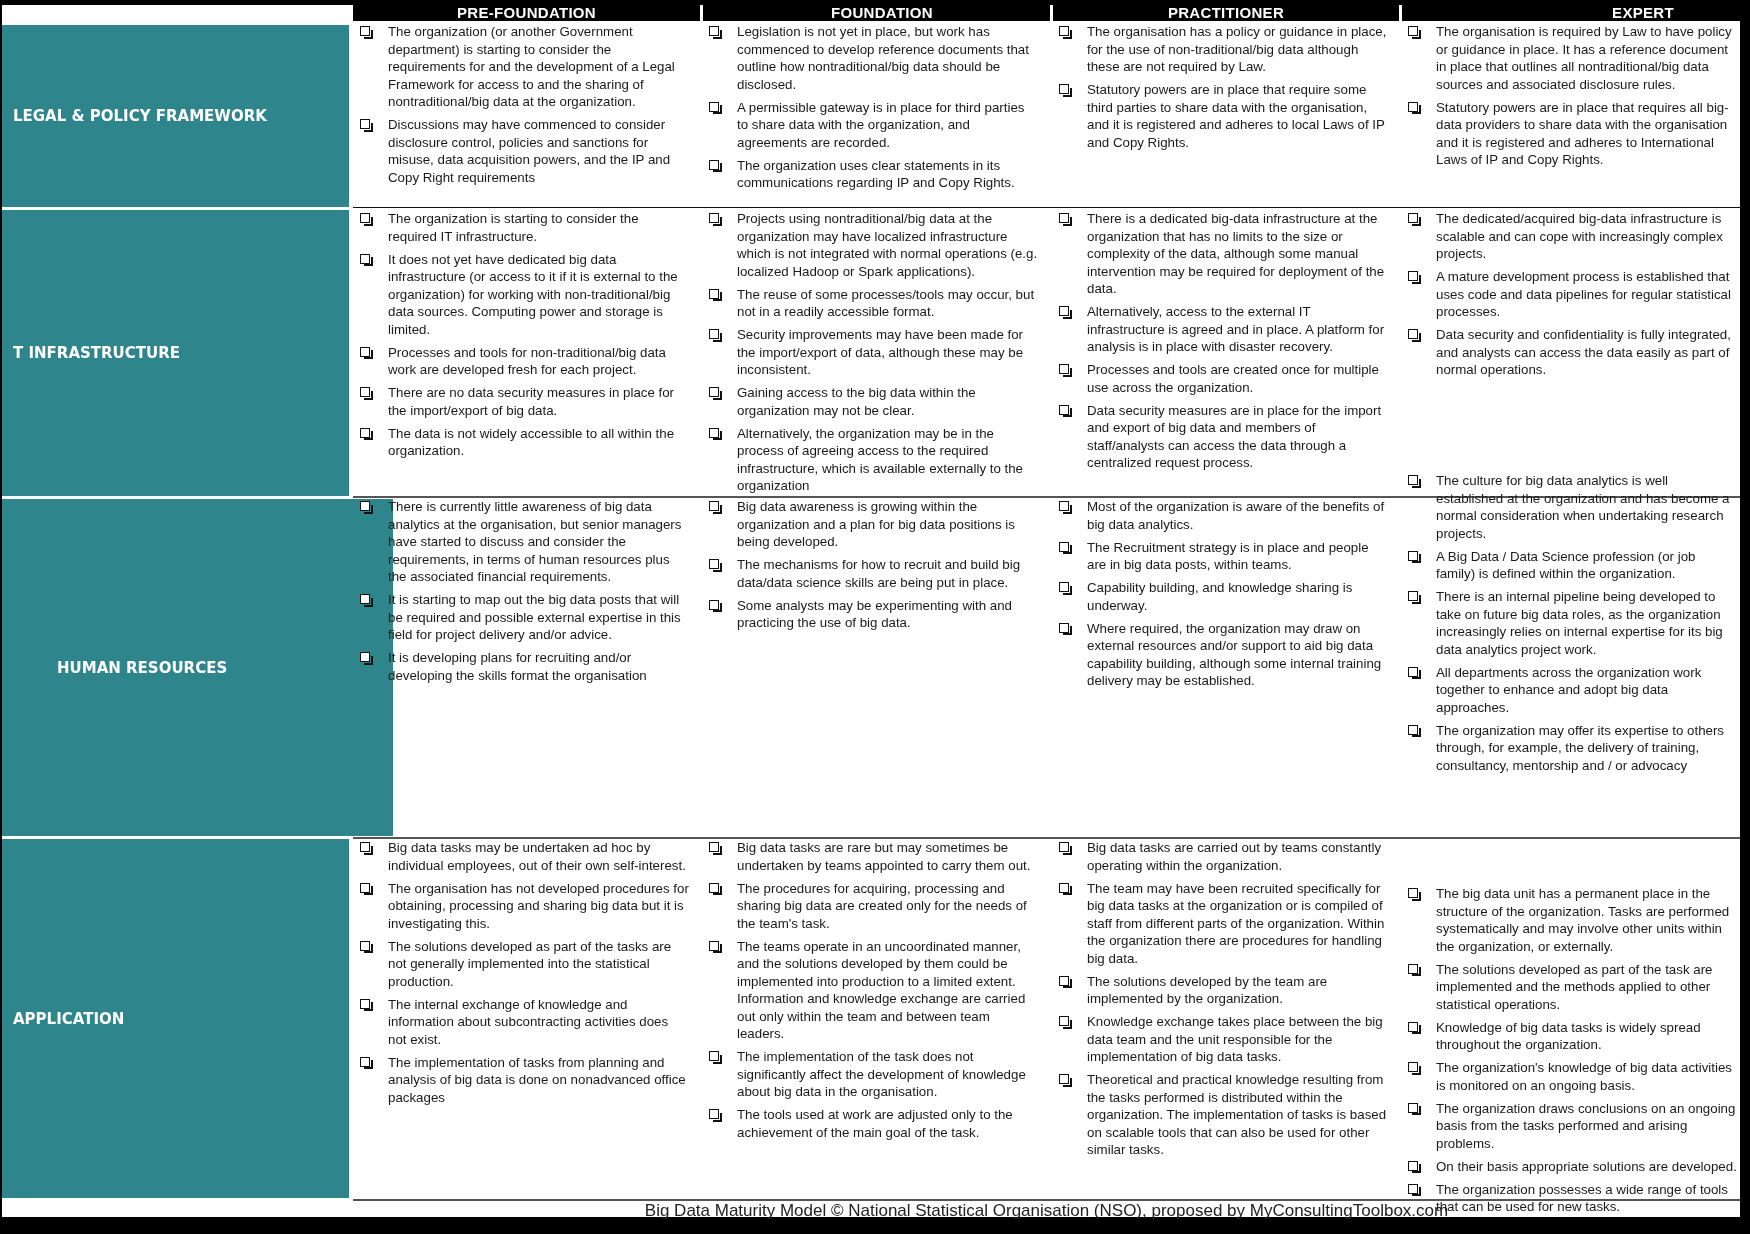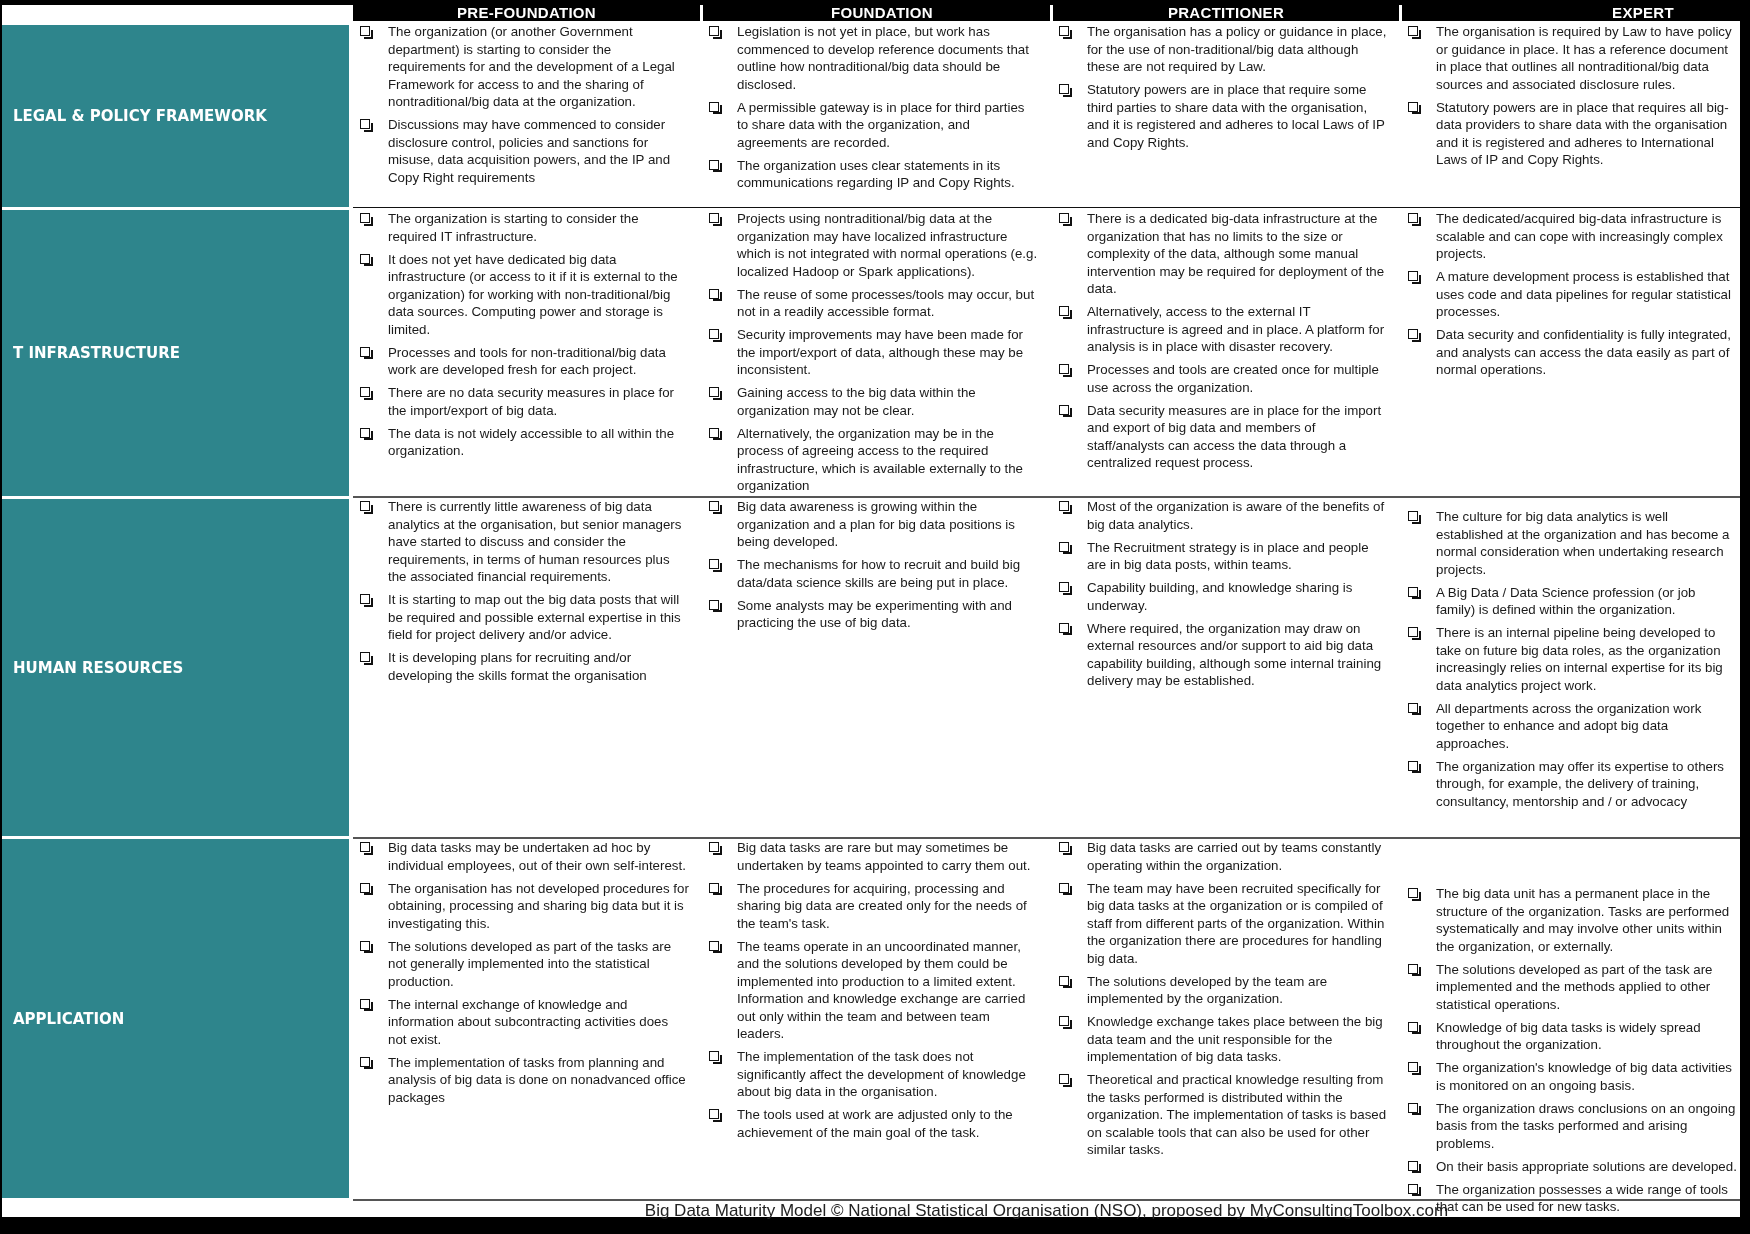--- a/index.html
+++ b/index.html
@@ -65,21 +65,21 @@
   <div class="col-head" style="left:1051px;width:346px;">PRACTITIONER</div>
   <div class="head-tick" style="left:1397px;"></div>
   <div class="col-head" style="left:1472px;width:338px;">EXPERT</div>
 
   <div class="row-label" style="top:20px;height:182px;">
     <span>LEGAL &amp; POLICY FRAMEWORK</span>
   </div>
   <div class="row-label" style="top:205px;height:286px;">
     <span>T INFRASTRUCTURE</span>
   </div>
-  <div class="row-label" style="top:494px;height:337px;">
+  <div class="row-label" style="top:494px;height:337px;padding-left:44px;">
     <span>HUMAN RESOURCES</span>
   </div>
   <div class="row-label" style="top:834px;height:359px;">
     <span>APPLICATION</span>
   </div>
 
   <div class="row-rule black" style="top:202px;"></div>
   <div class="row-rule" style="top:491px;"></div>
   <div class="row-rule" style="top:832px;"></div>
   <div class="row-rule" style="top:1194px;"></div>
@@ -138,21 +138,21 @@
     <div class="item"><span class="box"></span><span>The mechanisms for how to recruit and build big data/data science skills are being put in place.</span></div>
     <div class="item"><span class="box"></span></div>
     <div class="item"><span class="box"></span><span>Some analysts may be experimenting with and practicing the use of big data.</span></div>
   </div>
   <div class="cell" style="left:1057px;top:493px;width:330px;">
     <div class="item"><span class="box"></span><span>Most of the organization is aware of the benefits of big data analytics.</span></div>
     <div class="item"><span class="box"></span><span>The Recruitment strategy is in place and people are in big data posts, within teams.</span></div>
     <div class="item"><span class="box"></span><span>Capability building, and knowledge sharing is underway.</span></div>
     <div class="item"><span class="box"></span><span>Where required, the organization may draw on external resources and/or support to aid big data capability building, although some internal training delivery may be established.</span></div>
   </div>
-  <div class="cell" style="left:1406px;top:503px;width:330px;">
+  <div class="cell" style="left:1406px;top:467px;width:330px;">
     <div class="item"><span class="box"></span><span>The culture for big data analytics is well established at the organization and has become a normal consideration when undertaking research projects.</span></div>
     <div class="item"><span class="box"></span><span>A Big Data / Data Science profession (or job family) is defined within the organization.</span></div>
     <div class="item"><span class="box"></span><span>There is an internal pipeline being developed to take on future big data roles, as the organization increasingly relies on internal expertise for its big data analytics project work.</span></div>
     <div class="item"><span class="box"></span><span>All departments across the organization work together to enhance and adopt big data approaches.</span></div>
     <div class="item"><span class="box"></span><span>The organization may offer its expertise to others through, for example, the delivery of training, consultancy, mentorship and / or advocacy</span></div>
   </div>
 
   <div class="cell" style="left:358px;top:834px;width:330px;">
     <div class="item"><span class="box"></span><span>Big data tasks may be undertaken ad hoc by individual employees, out of their own self-interest.</span></div>
     <div class="item"><span class="box"></span><span>The organisation has not developed procedures for obtaining, processing and sharing big data but it is investigating this.</span></div>

